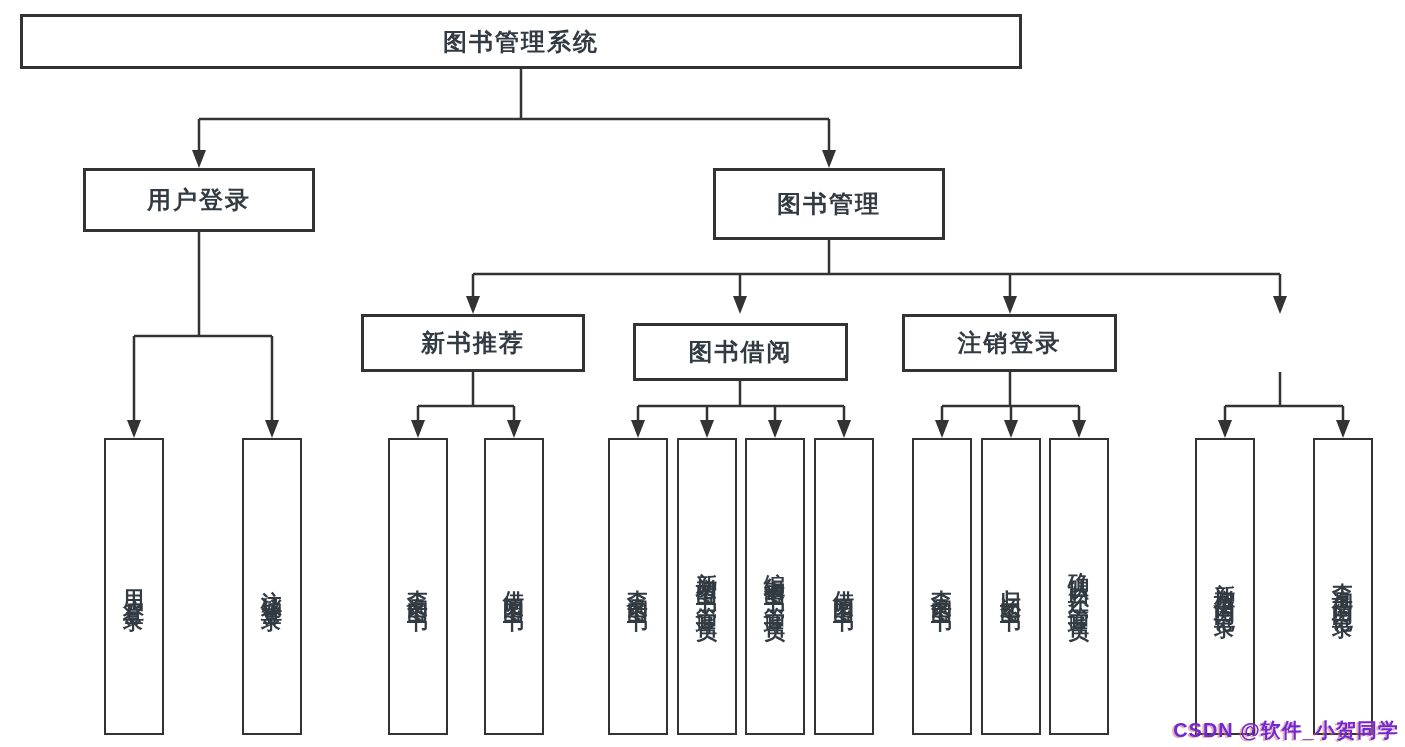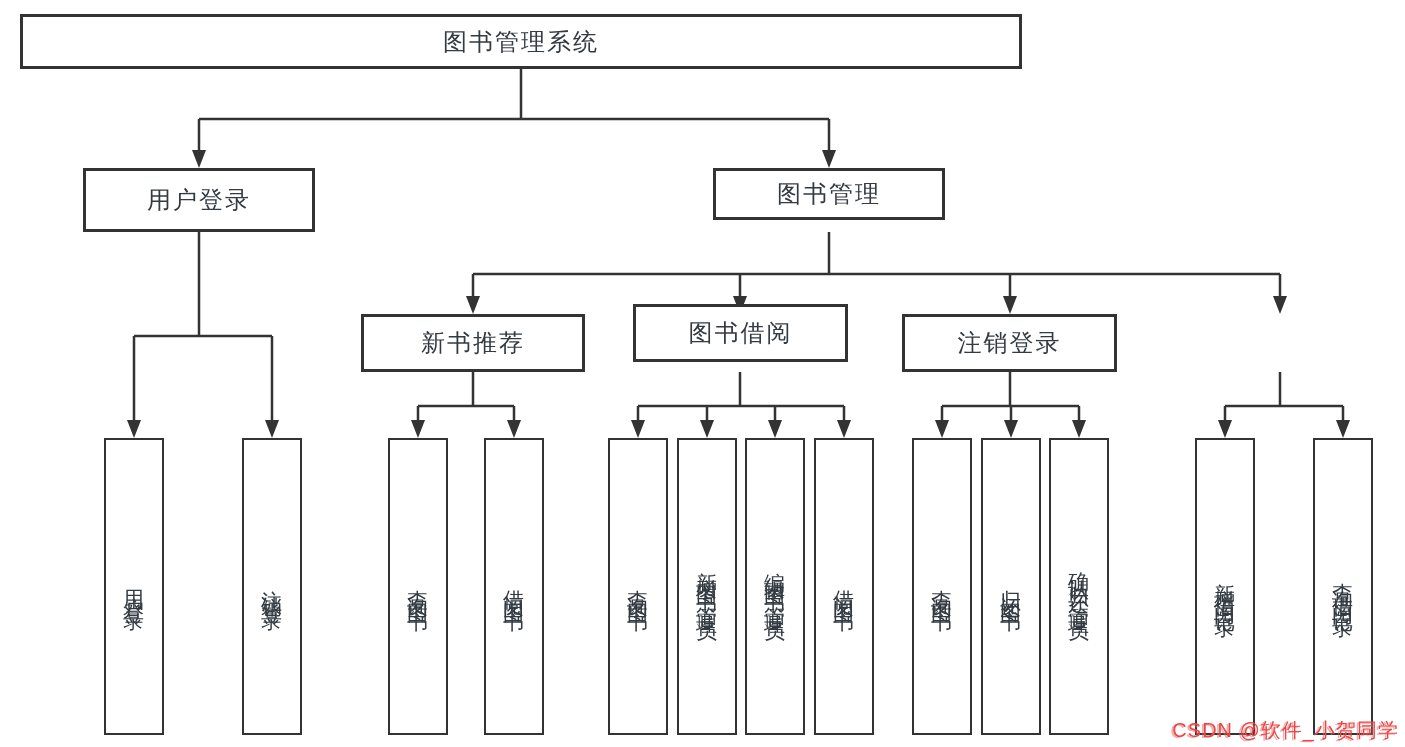--- a/index.html
+++ b/index.html
@@ -8,20 +8,21 @@
   }
   html,body{margin:0;padding:0;background:#ffffff;}
   .canvas{
     position:relative;
     width:1405px;
     height:747px;
     background:#ffffff;
     overflow:hidden;
     font-family:"Liberation Sans","DejaVu Sans",sans-serif;
     color:var(--text);
+    font-weight:bold;
   }
   .connectors{
     position:absolute;
     left:0;top:0;
     width:1405px;height:747px;
     pointer-events:none;
   }
   .node{
     position:absolute;
     box-sizing:border-box;
@@ -55,21 +56,21 @@
     letter-spacing:7px;
     color:var(--text);
     line-height:1;
   }
   .watermark{
     position:absolute;
     right:6px;
     bottom:3px;
     font-size:20px;
     letter-spacing:1px;
-    color:#ef4444;
+    color:#6d28d9;
     text-shadow:-2px 1px 0 rgba(224,110,110,0.55);
     z-index:5;
     white-space:nowrap;
   }
 </style>
 </head>
 <body>
 
 <div class="canvas">
 
@@ -123,28 +124,28 @@
     </g>
   </svg>
 
   <div class="node" style="left:20px;top:14px;width:1002px;height:55px">
     <span>图书管理系统</span>
   </div>
 
   <div class="node" style="left:83px;top:168px;width:232px;height:64px">
     <span>用户登录</span>
   </div>
-  <div class="node" style="left:713px;top:168px;width:232px;height:52px">
+  <div class="node" style="left:713px;top:168px;width:232px;height:72px">
     <span>图书管理</span>
   </div>
 
   <div class="node" style="left:361px;top:314px;width:224px;height:58px">
     <span>新书推荐</span>
   </div>
-  <div class="node" style="left:633px;top:304px;width:215px;height:58px">
+  <div class="node" style="left:633px;top:323px;width:215px;height:58px">
     <span>图书借阅</span>
   </div>
   <div class="node" style="left:902px;top:314px;width:215px;height:58px">
     <span>注销登录</span>
   </div>
 
   <div class="leaf" style="left:104px">
     <span>用户登录</span>
   </div>
   <div class="leaf" style="left:242px">

